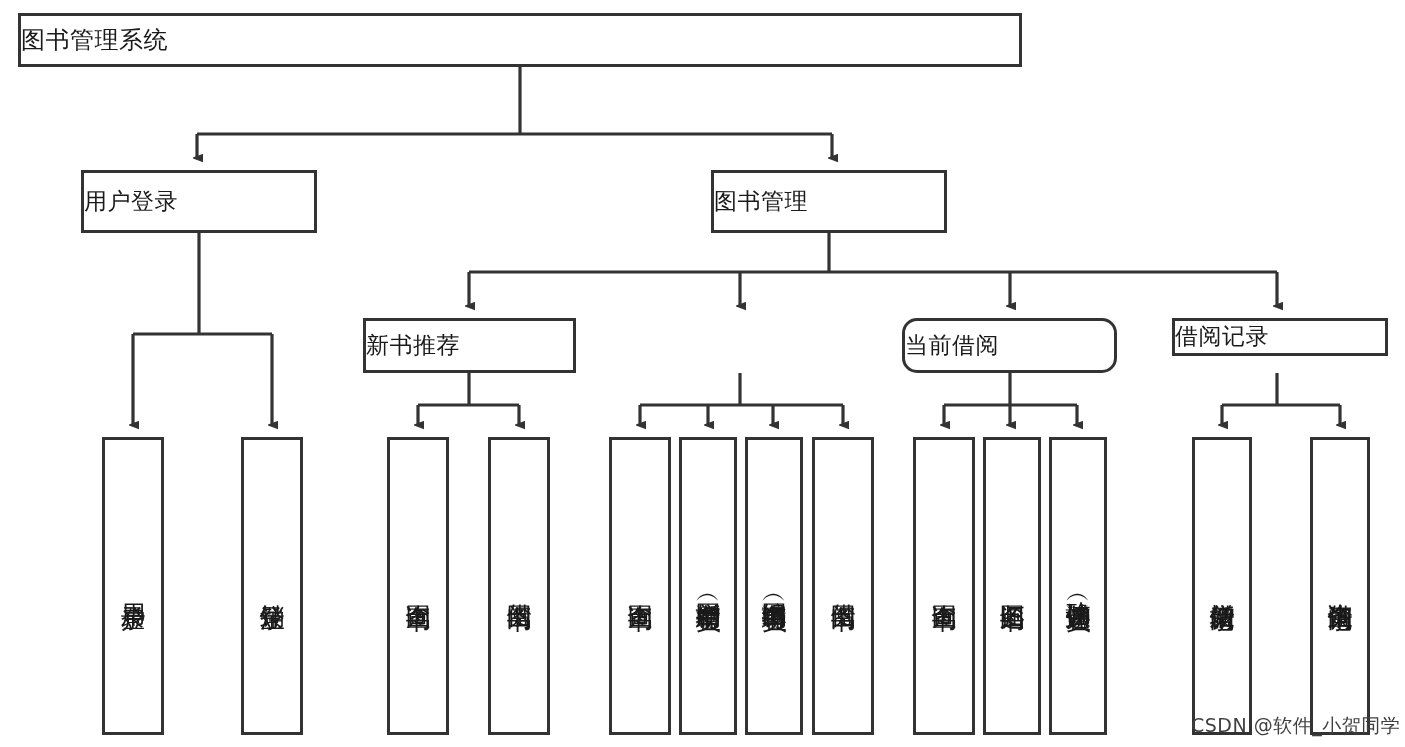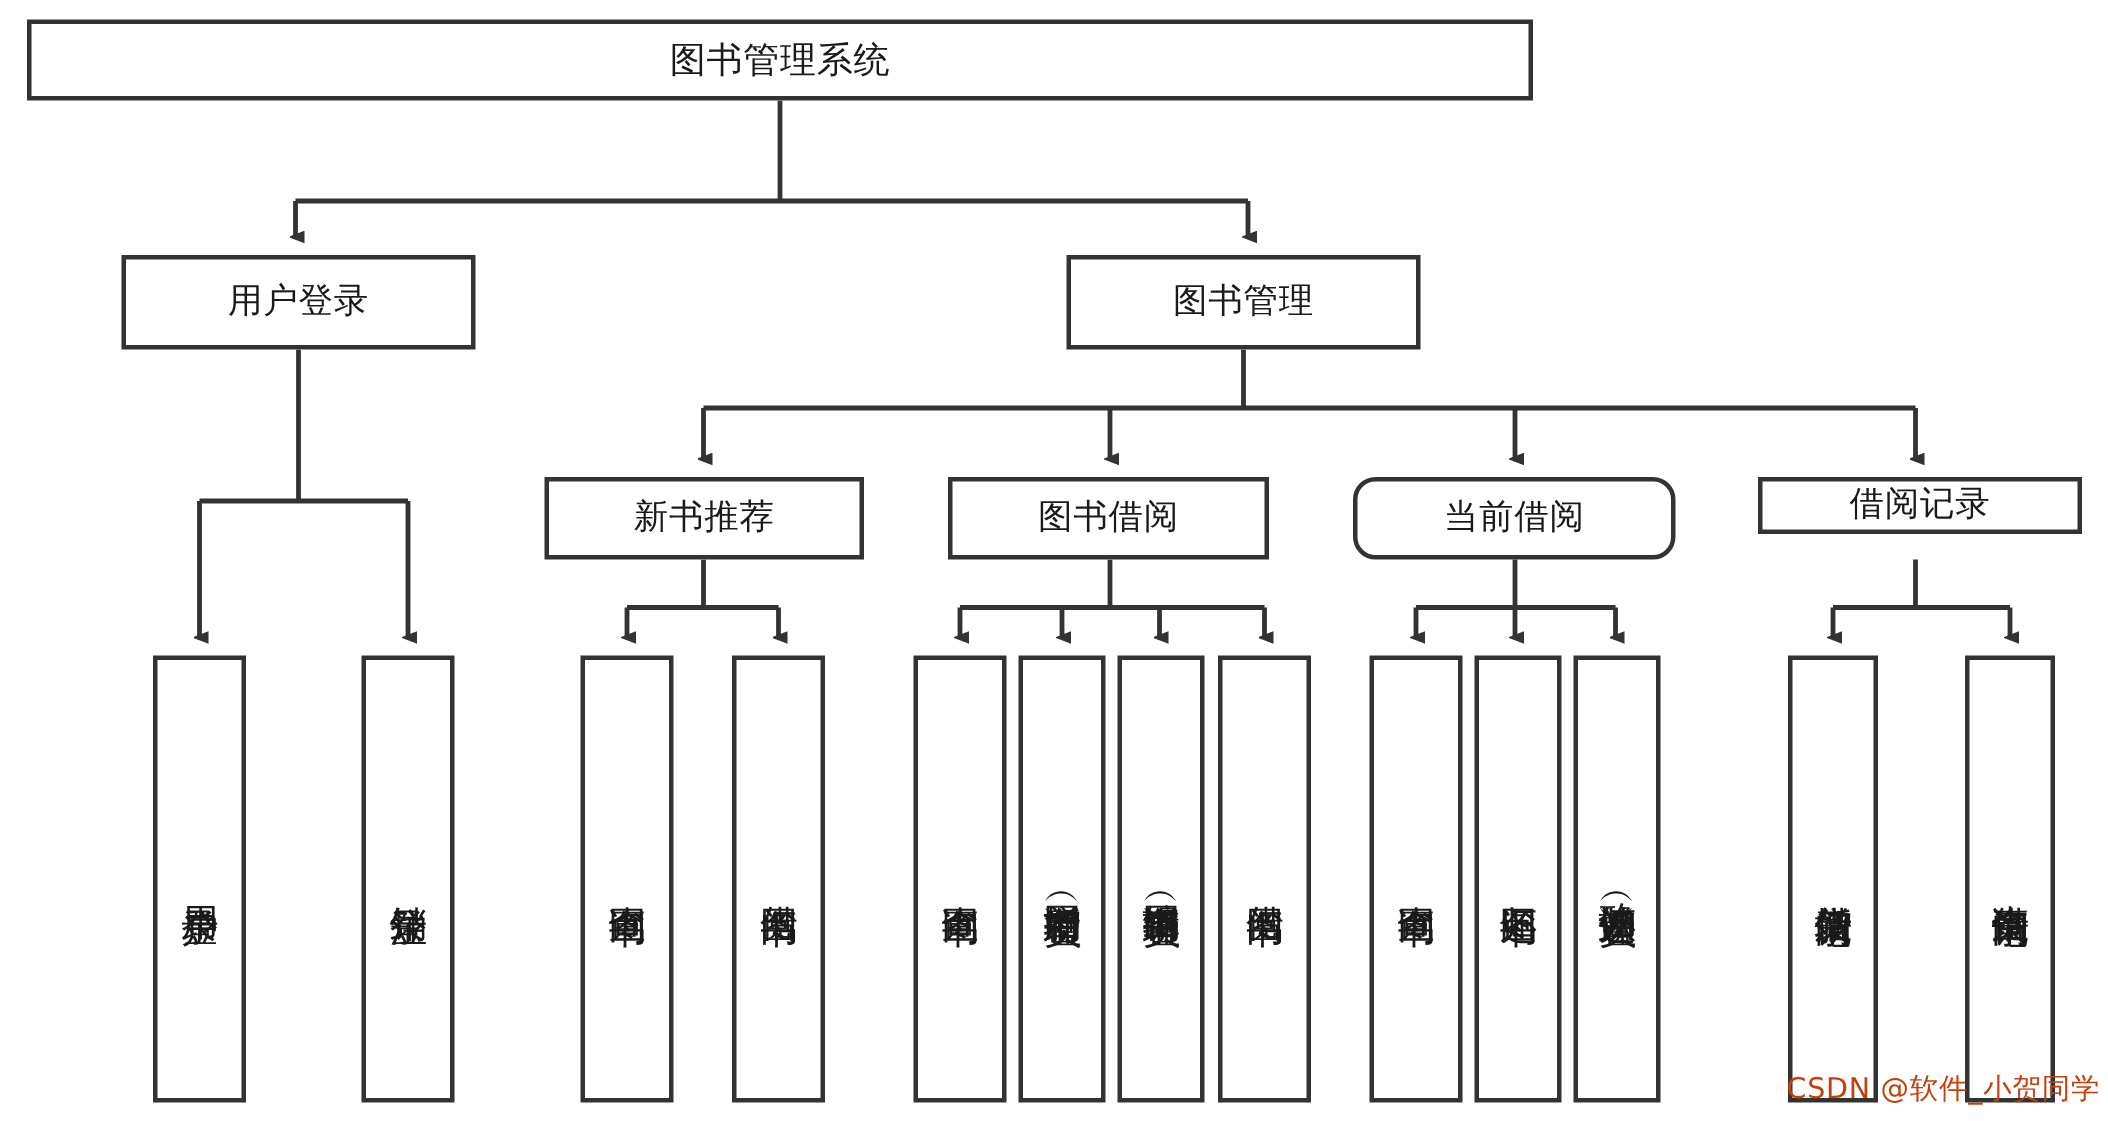--- a/index.html
+++ b/index.html
@@ -25,21 +25,20 @@
     width: 1405px;
     height: 747px;
   }
   .node {
     position: absolute;
     box-sizing: border-box;
     border: 3px solid #333333;
     background: #ffffff;
     display: flex;
     align-items: center;
-    justify-content: center;
     color: #1a1a1a;
   }
   .node .label {
     display: block;
     text-align: center;
     line-height: 1.18;
     letter-spacing: 0.5px;
   }
   
   .node.horiz .label {
@@ -59,21 +58,21 @@
     text-orientation: upright;
     font-size: 25px;
     line-height: 1.02;
     letter-spacing: 1px;
     white-space: nowrap;
     max-height: 268px;
   }
   .watermark {
     position: absolute;
     font-size: 19px;
-    color: #c2410c;
+    color: #404040;
     white-space: nowrap;
     letter-spacing: 0.5px;
   }
 </style>
 </head>
 <body>
 
 <div id="canvas">
 
   <svg id="edges" viewBox="0 0 1405 747" xmlns="http://www.w3.org/2000/svg">
@@ -133,23 +132,20 @@
   <div class="node horiz" style="left:81px; top:170px; width:236px; height:63px;">
     <span class="label">用户登录</span>
   </div>
   <div class="node horiz" style="left:363px; top:318px; width:213px; height:55px;">
     <span class="label">新书推荐</span>
   </div>
 
   <div class="node horiz" style="left:711px; top:170px; width:236px; height:63px;">
     <span class="label">图书管理</span>
   </div>
-  <div class="node horiz" style="left:632px; top:318px; width:214px; height:55px;">
-    <span class="label">图书借阅</span>
-  </div>
   <div class="node horiz" style="left:902px; top:318px; width:215px; height:55px;border-radius:15px;">
     <span class="label">当前借阅</span>
   </div>
   <div class="node horiz" style="left:1172px; top:318px; width:216px; height:38px;">
     <span class="label">借阅记录</span>
   </div>
 
   <div class="node vert" style="left:102px; top:437px; width:62px; height:298px;">
     <span class="label">用户登录</span>
   </div>

